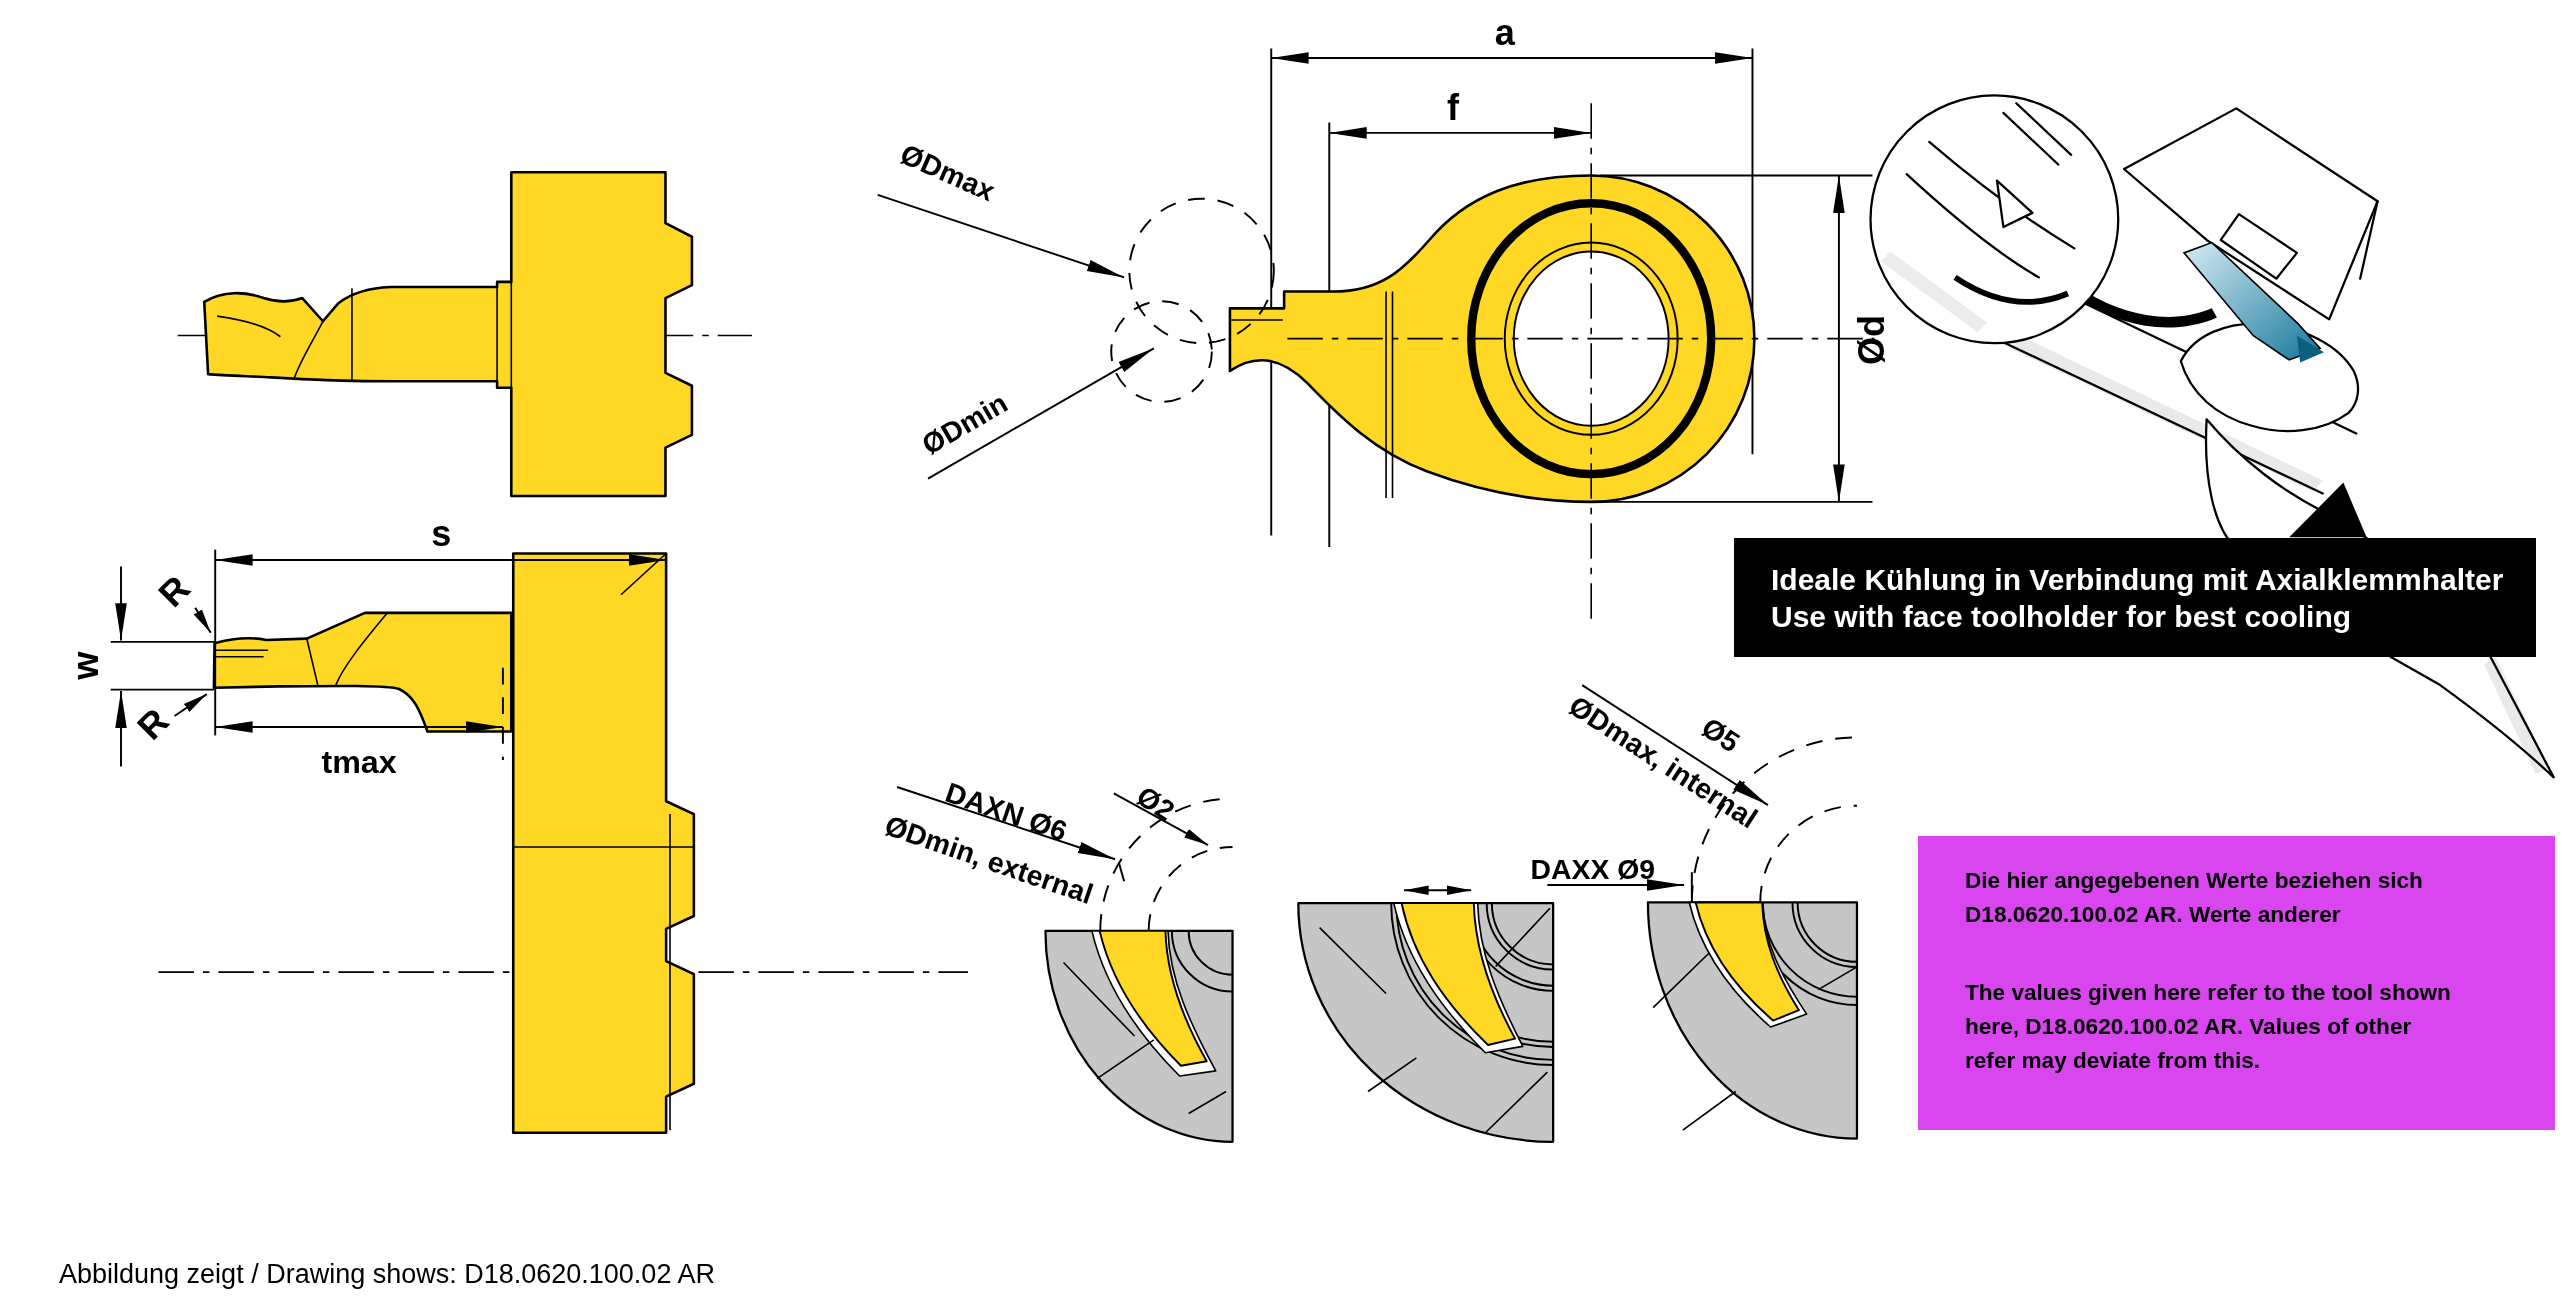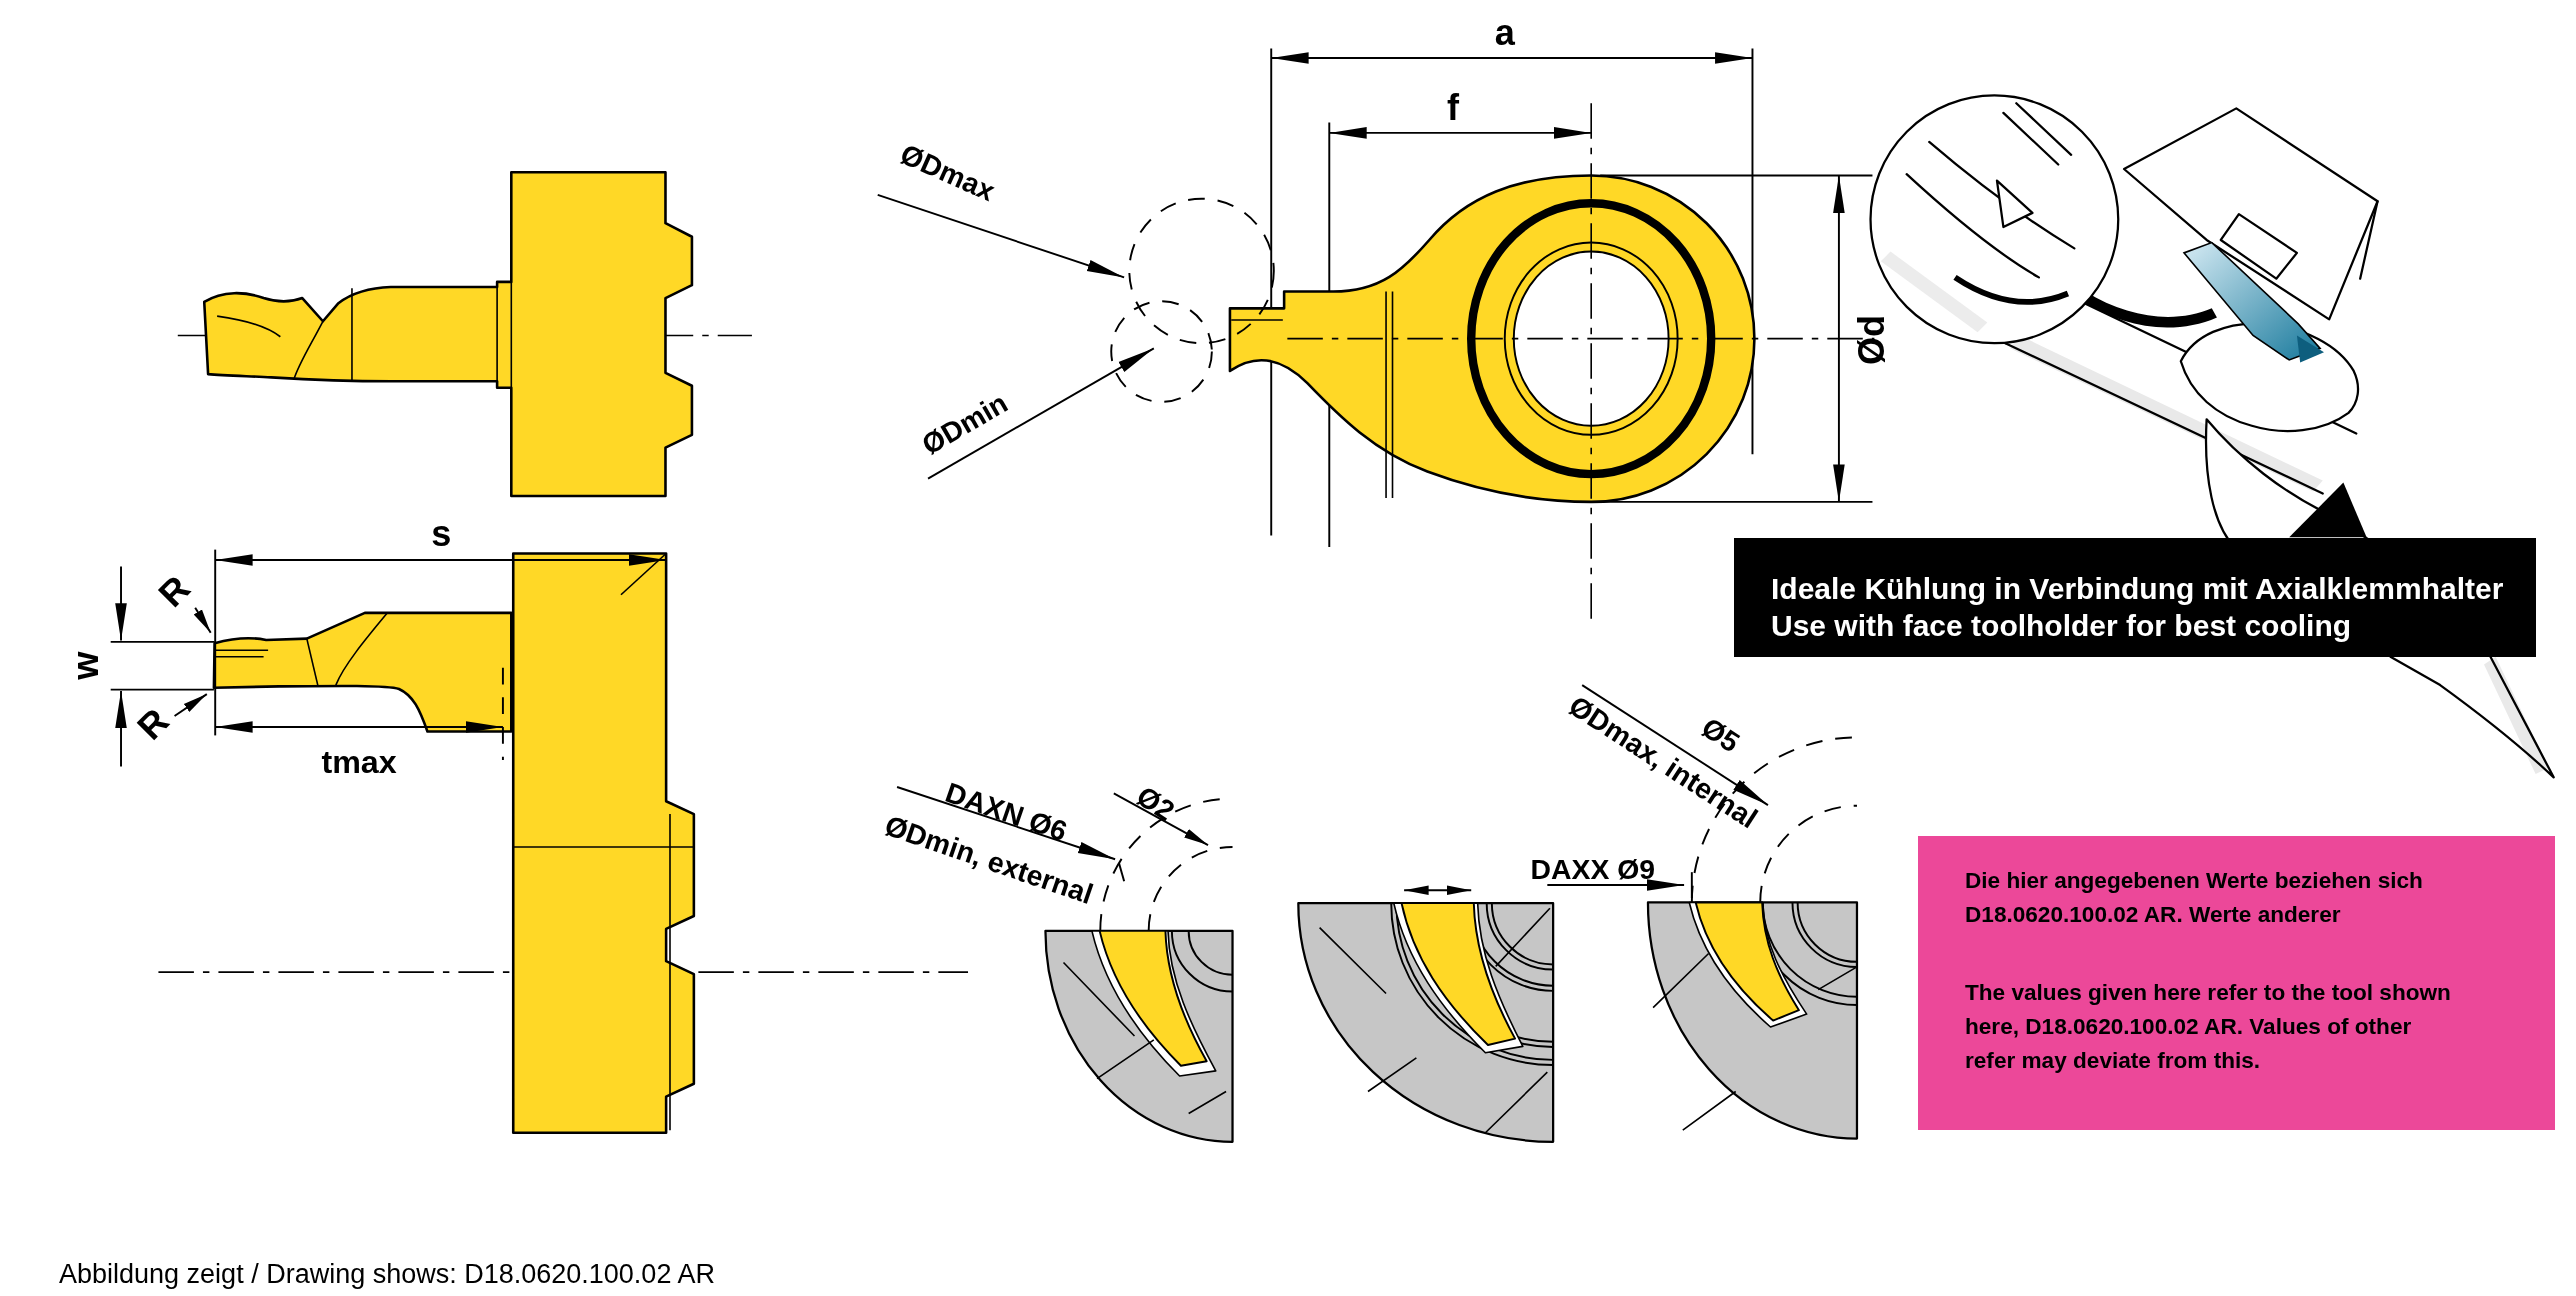--- a/index.html
+++ b/index.html
@@ -19,22 +19,22 @@
   .dash     {fill:none;stroke:#000;stroke-width:3;stroke-dasharray:26 20;}
   .ill      {fill:none;stroke:#000;stroke-width:3.5;stroke-linecap:round;}
   .illFill  {fill:#fff;stroke:#000;stroke-width:3.5;stroke-linejoin:round;}
   .lbl      {font-family:"Liberation Sans",sans-serif;font-weight:bold;font-size:56px;fill:#000;}
   .lblM     {font-family:"Liberation Sans",sans-serif;font-weight:bold;font-size:50px;fill:#000;}
   .lblS     {font-family:"Liberation Sans",sans-serif;font-weight:bold;font-size:44px;fill:#000;}
 
   
   .banner{position:absolute;left:1734px;top:538px;width:802px;height:119px;background:#000;
           color:#fff;font-weight:bold;font-size:30px;line-height:37px;box-sizing:border-box;
-          padding:32px 0 0 37px;}
-  .notebox{position:absolute;left:1918px;top:836px;width:637px;height:294px;background:#ec4899;
+          padding:23px 0 0 37px;}
+  .notebox{position:absolute;left:1918px;top:836px;width:637px;height:294px;background:#d946ef;
            color:#000;font-weight:bold;font-size:22.6px;line-height:34px;box-sizing:border-box;
            padding:28px 0 0 47px;}
   .notebox .para2{margin-top:44px;}
   .caption{position:absolute;left:59px;top:1227px;font-size:27px;color:#000;font-weight:400;margin-top:32px;}
 </style>
 </head>
 <body>
 
 <div class="stage">
 

